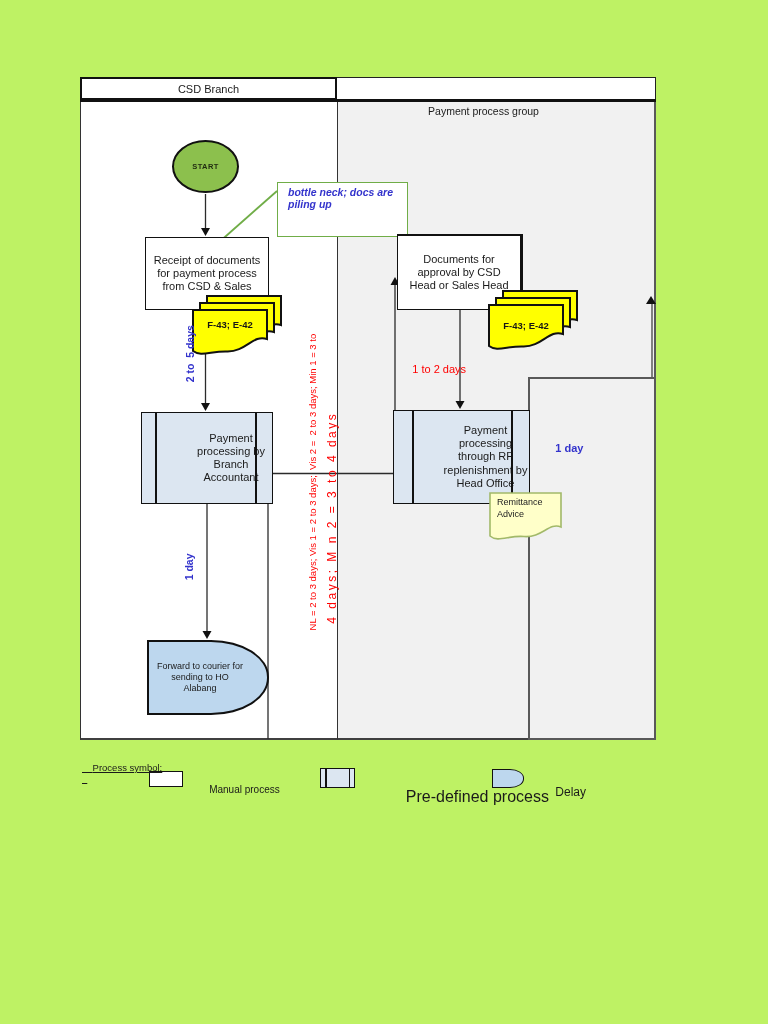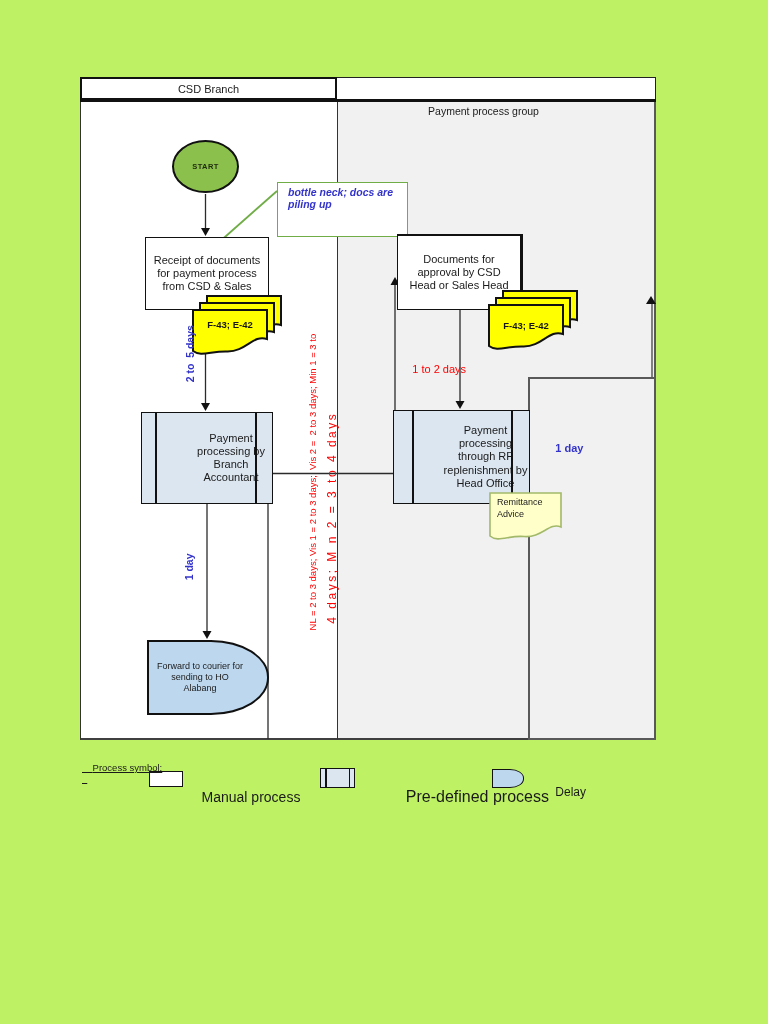--- a/index.html
+++ b/index.html
@@ -136,21 +136,21 @@
   </div>
   <div class="abs vtext redtxt" style="left:311px;top:647px;width:268px;font-size:12px;letter-spacing:2.5px;">
     <span>4 days; M n 2 = 3 to 4 days</span>
   </div>
 
   <div class="abs lbl" style="left:82px;top:751px;font-size:9.5px;text-decoration:underline;">
     <span>Process symbol:</span>
   </div>
 
   <div class="abs z3" style="left:149px;top:771px;width:34px;height:16px;background:#fff;border:1.6px solid #111;"></div>
-  <div class="abs lbl" style="left:186px;top:773px;font-size:14px;">
+  <div class="abs lbl" style="left:198px;top:773px;font-size:10px;">
     <span>Manual process</span>
   </div>
 
   <div class="abs z3" style="left:320px;top:768px;width:35px;height:20px;background:#DCE6F1;border:1.6px solid #111;">
     <div class="bar" style="left:4px;width:1.5px;"></div>
     <div class="bar" style="right:4px;width:1.5px;"></div>
   </div>
   <div class="abs lbl" style="left:388px;top:770px;font-size:16px;">
     <span>Pre-defined process</span>
   </div>

